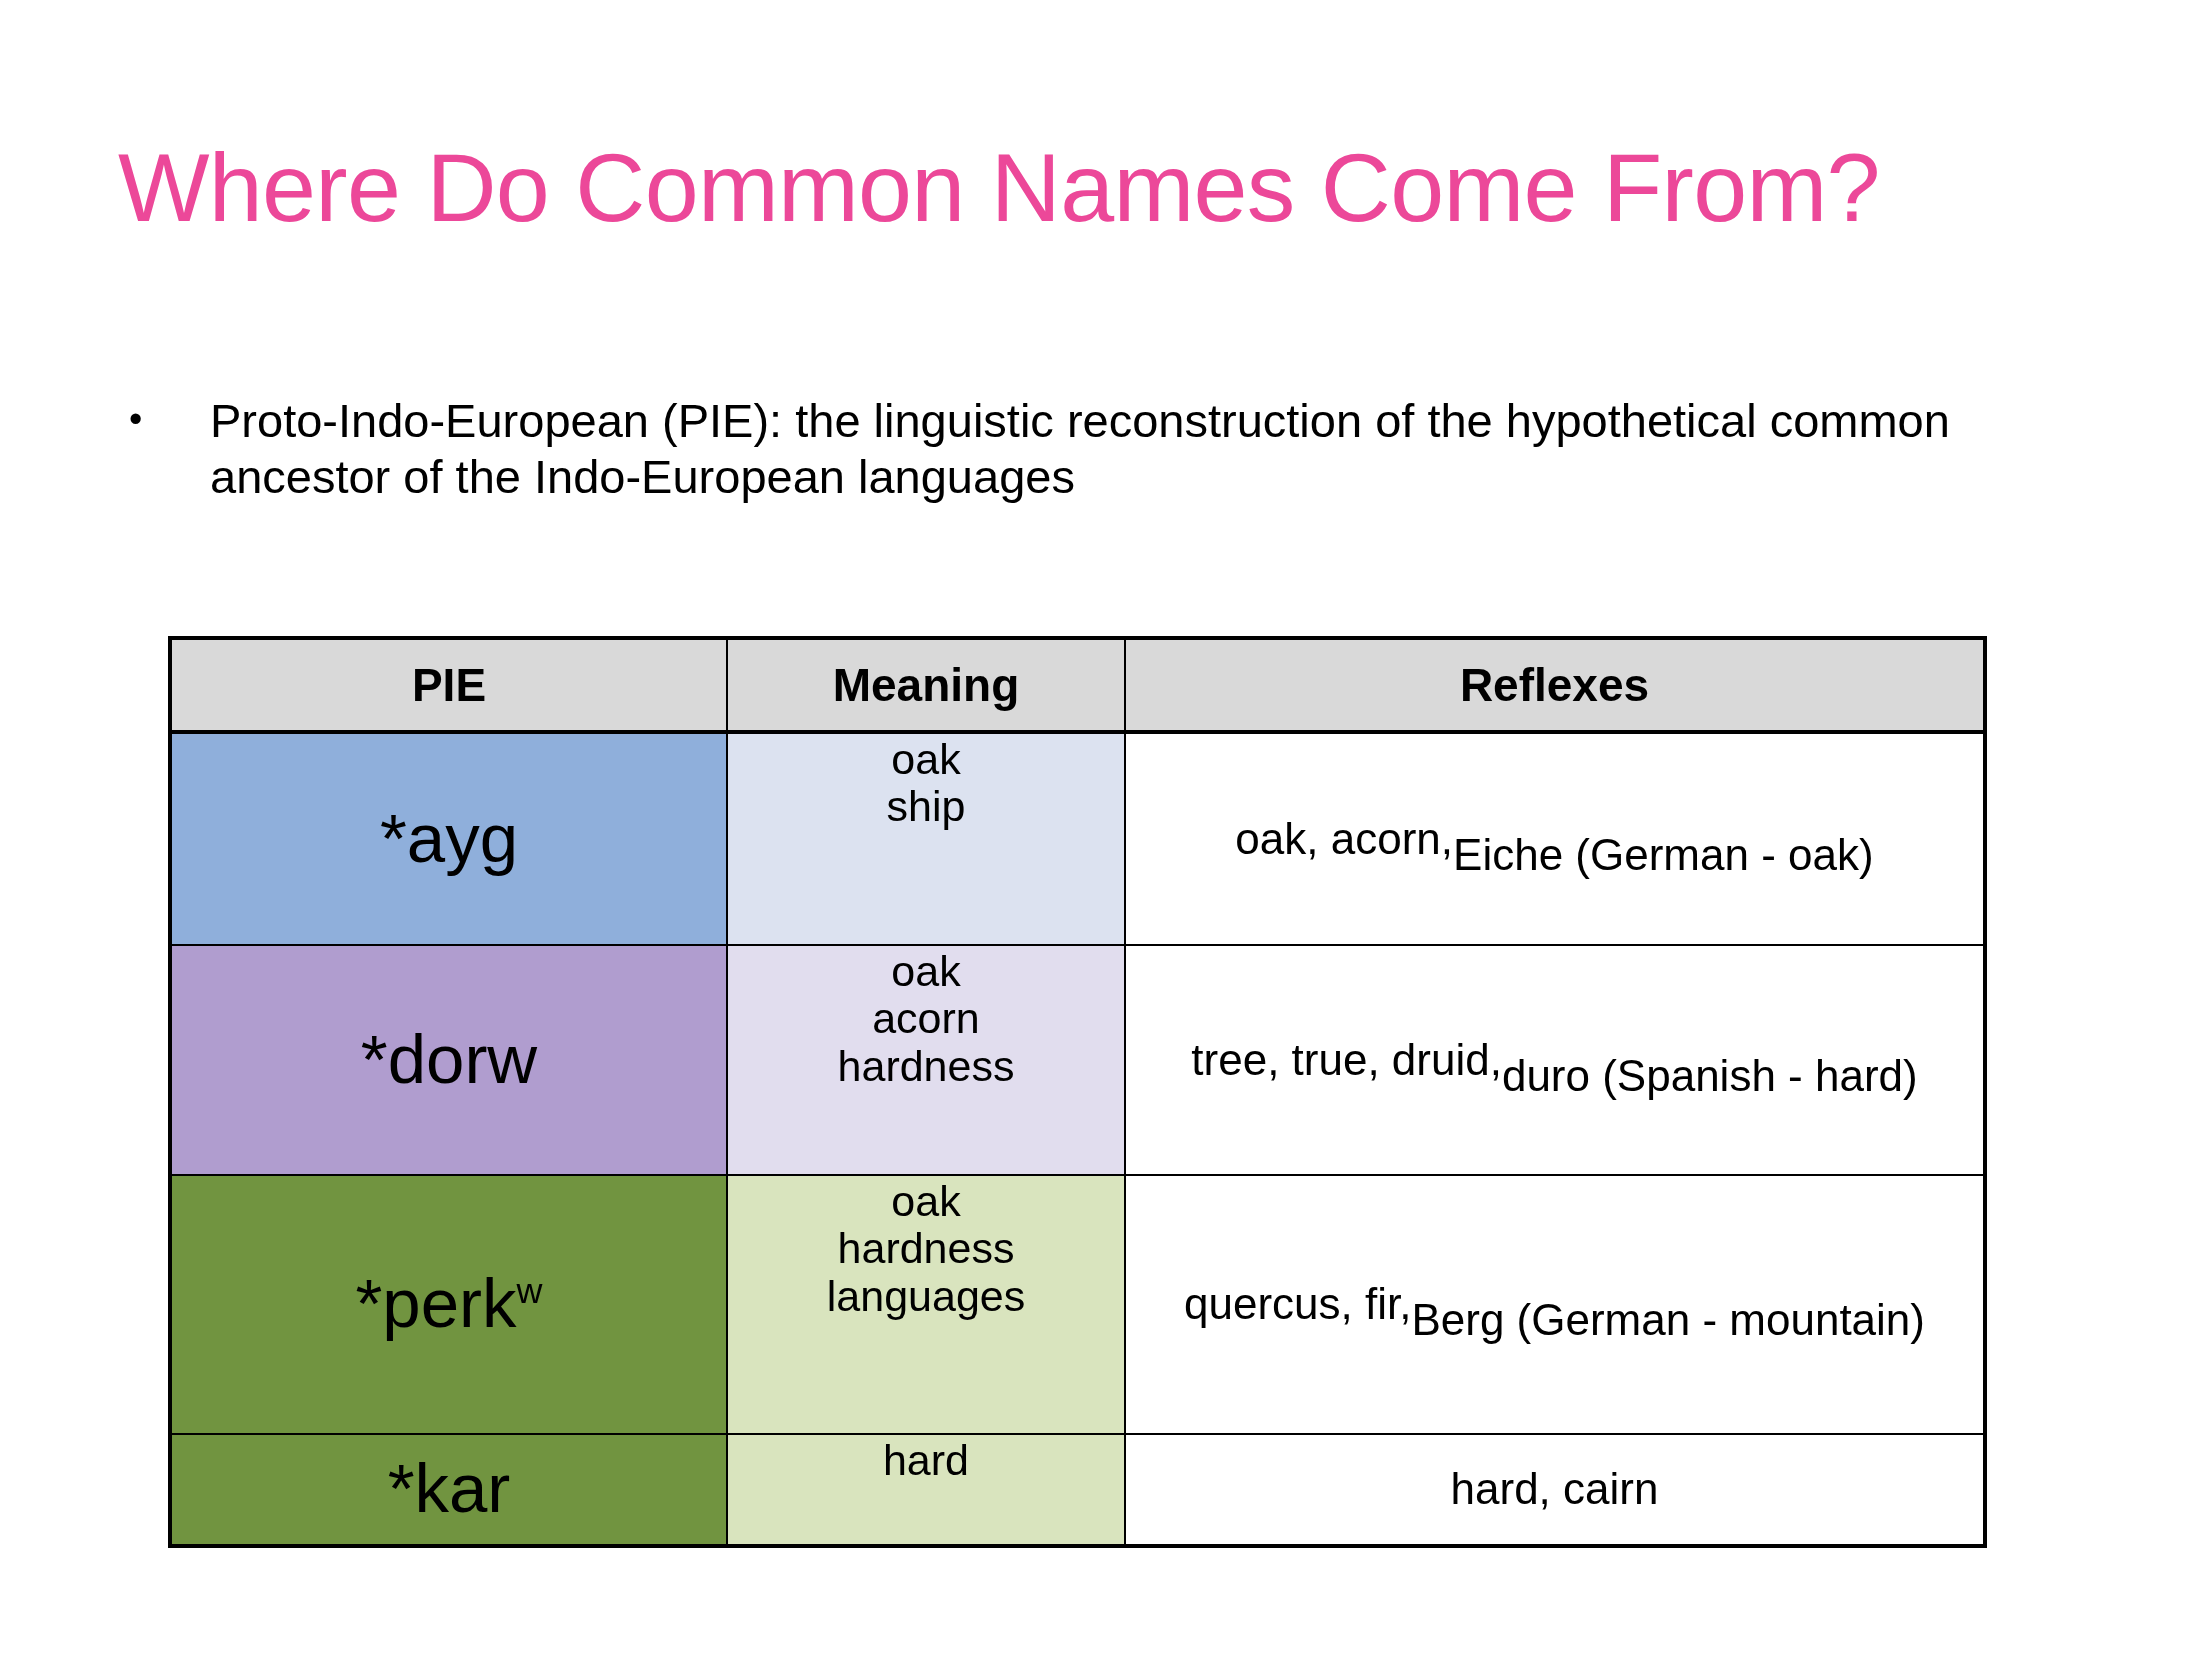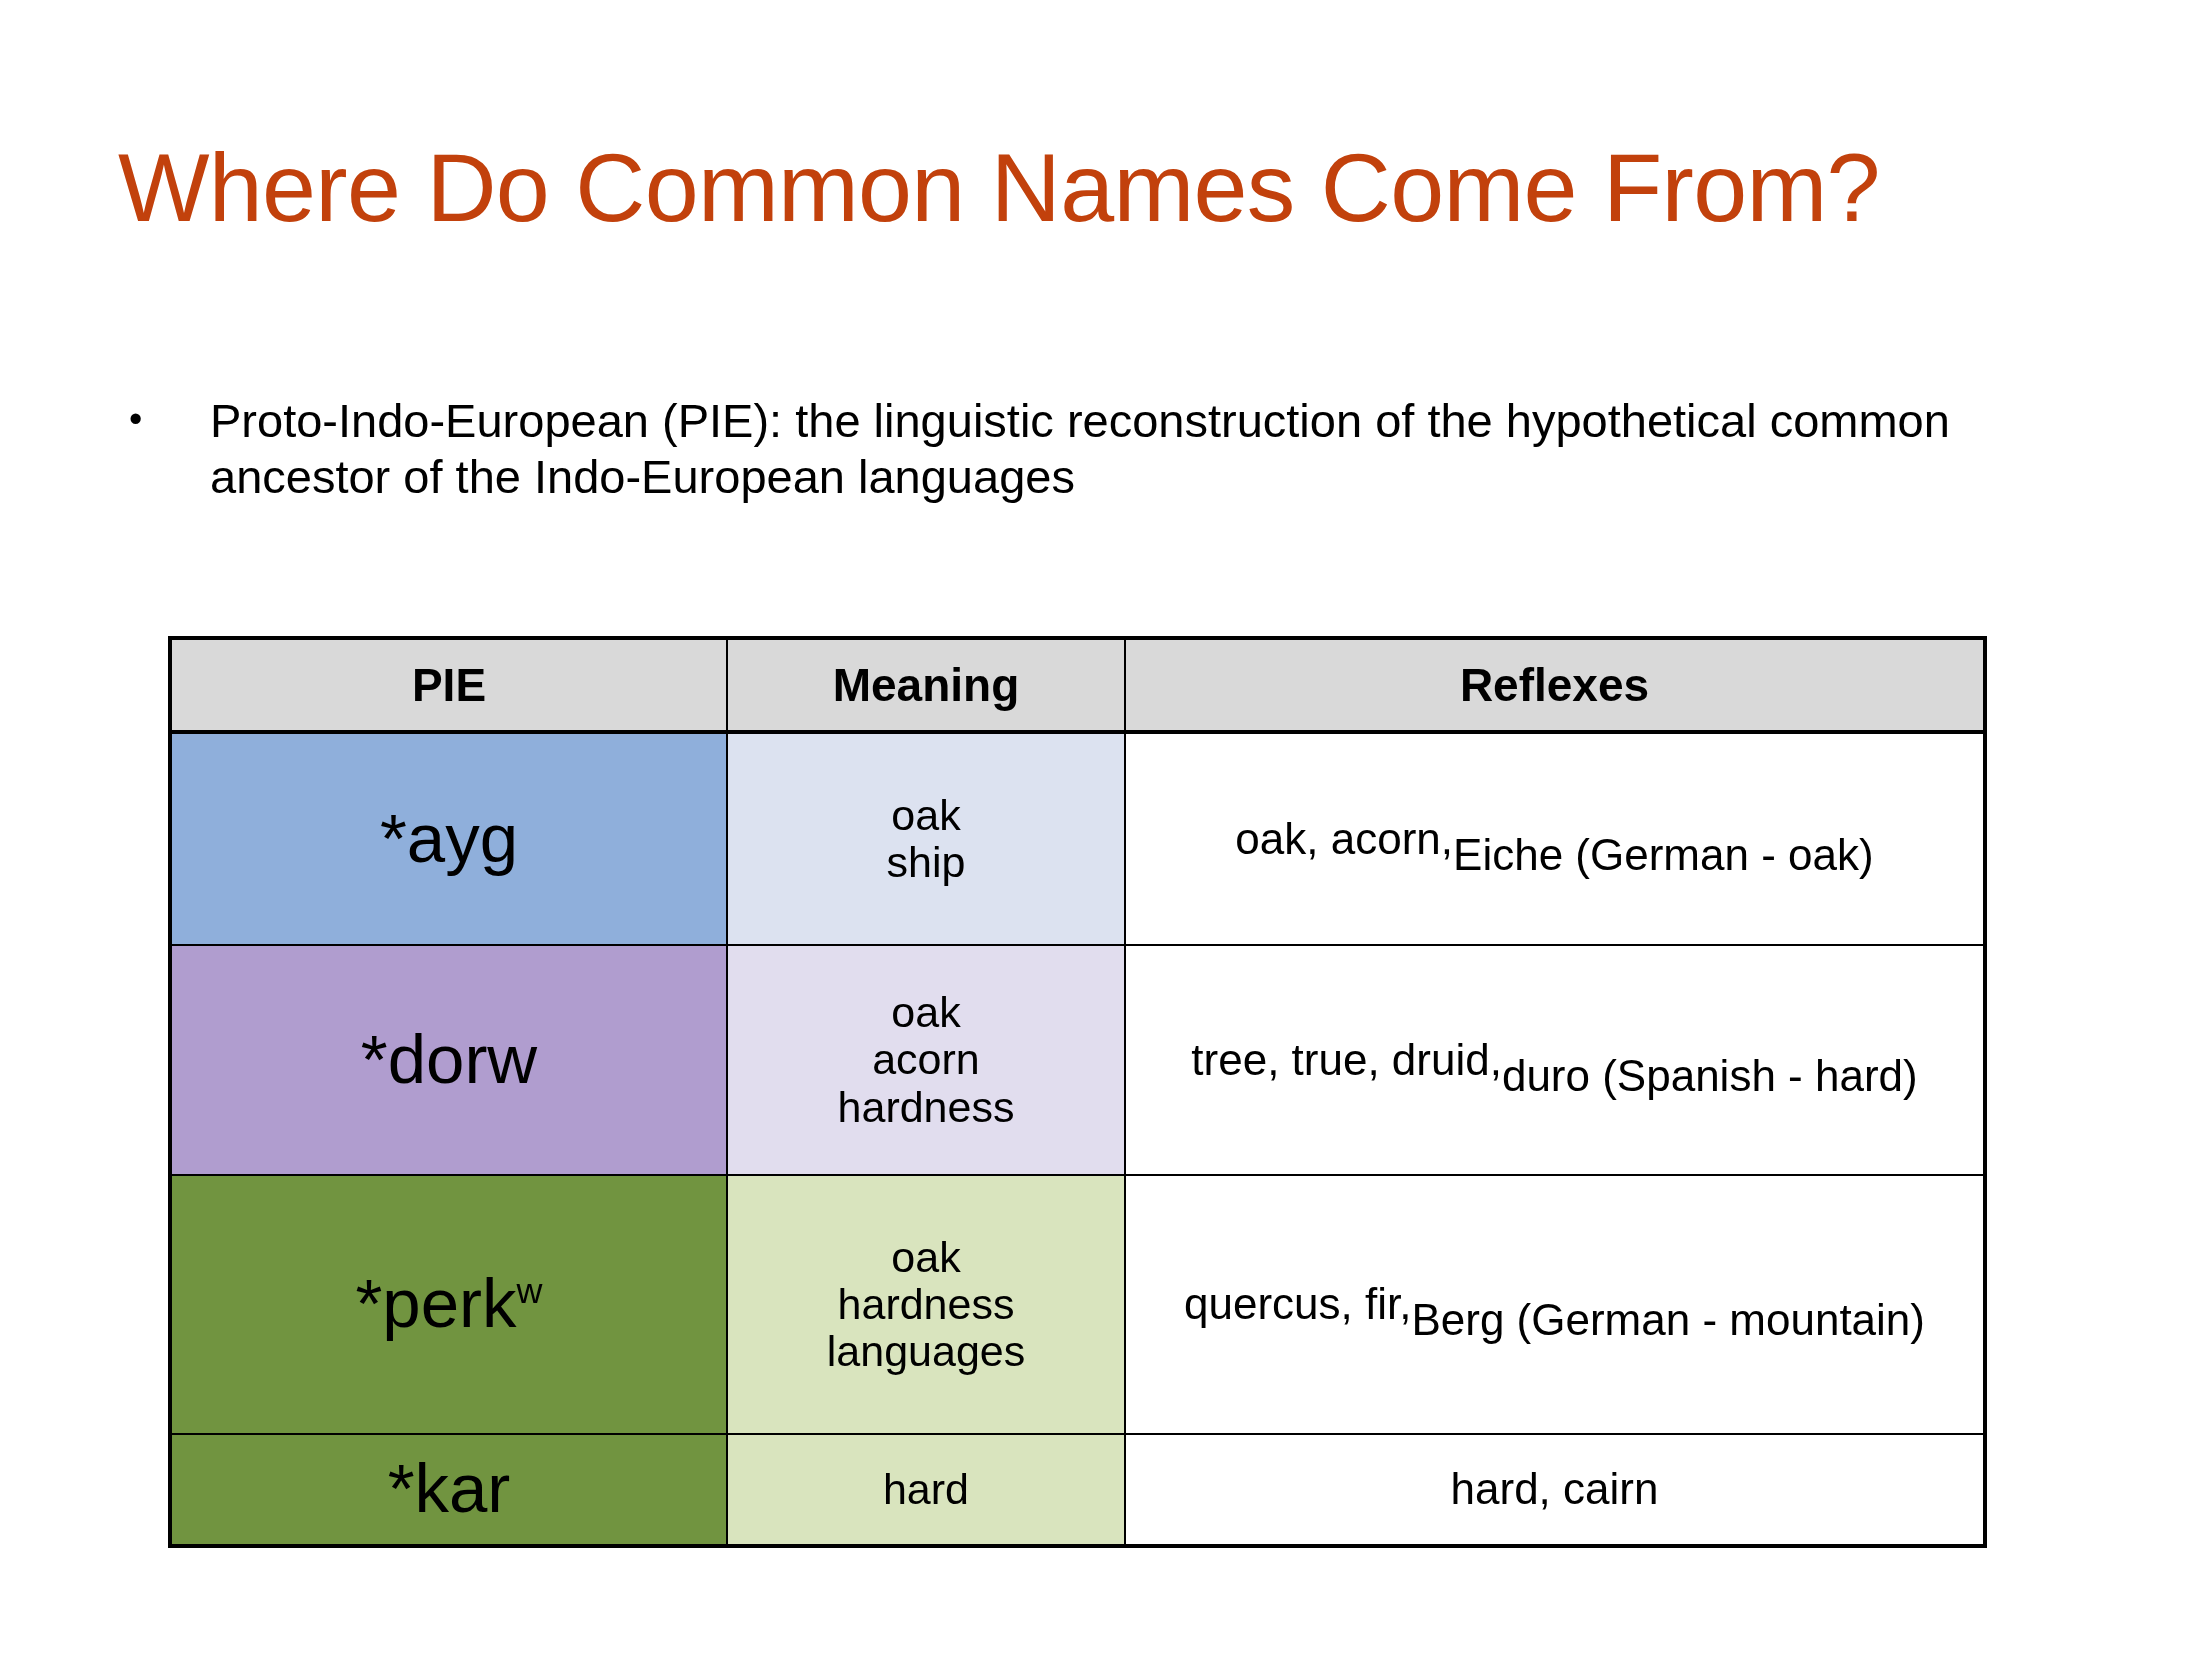--- a/index.html
+++ b/index.html
@@ -25,21 +25,21 @@
   
   #slide-title {
     position: absolute;
     left: 118px;
     top: 136px;
     width: 2014px;
     font-size: 97px;
     font-weight: 400;
     line-height: 1.08;
     letter-spacing: -0.7px;
-    color: #c2410c;
+    color: #ec4899;
     white-space: nowrap;
   }
 
   
   #bullet-list {
     position: absolute;
     left: 129px;
     top: 393px;
     width: 1926px;
   }
@@ -107,24 +107,24 @@
   }
 
   
   .cell-meaning {
     font-size: 43px;
     line-height: 1.1;
   }
   .meaning-lines {
     display: flex;
     flex-direction: column;
-    justify-content: center;
+    justify-content: flex-start;
     align-items: center;
     height: 100%;
-    padding: 9px 0;
+    padding: 2px 0;
     box-sizing: border-box;
   }
   .meaning-lines span { display: block; }
 
   
   .cell-reflexes {
     background: #FFFFFF;
     font-size: 44px;
     line-height: 1.1;
   }

